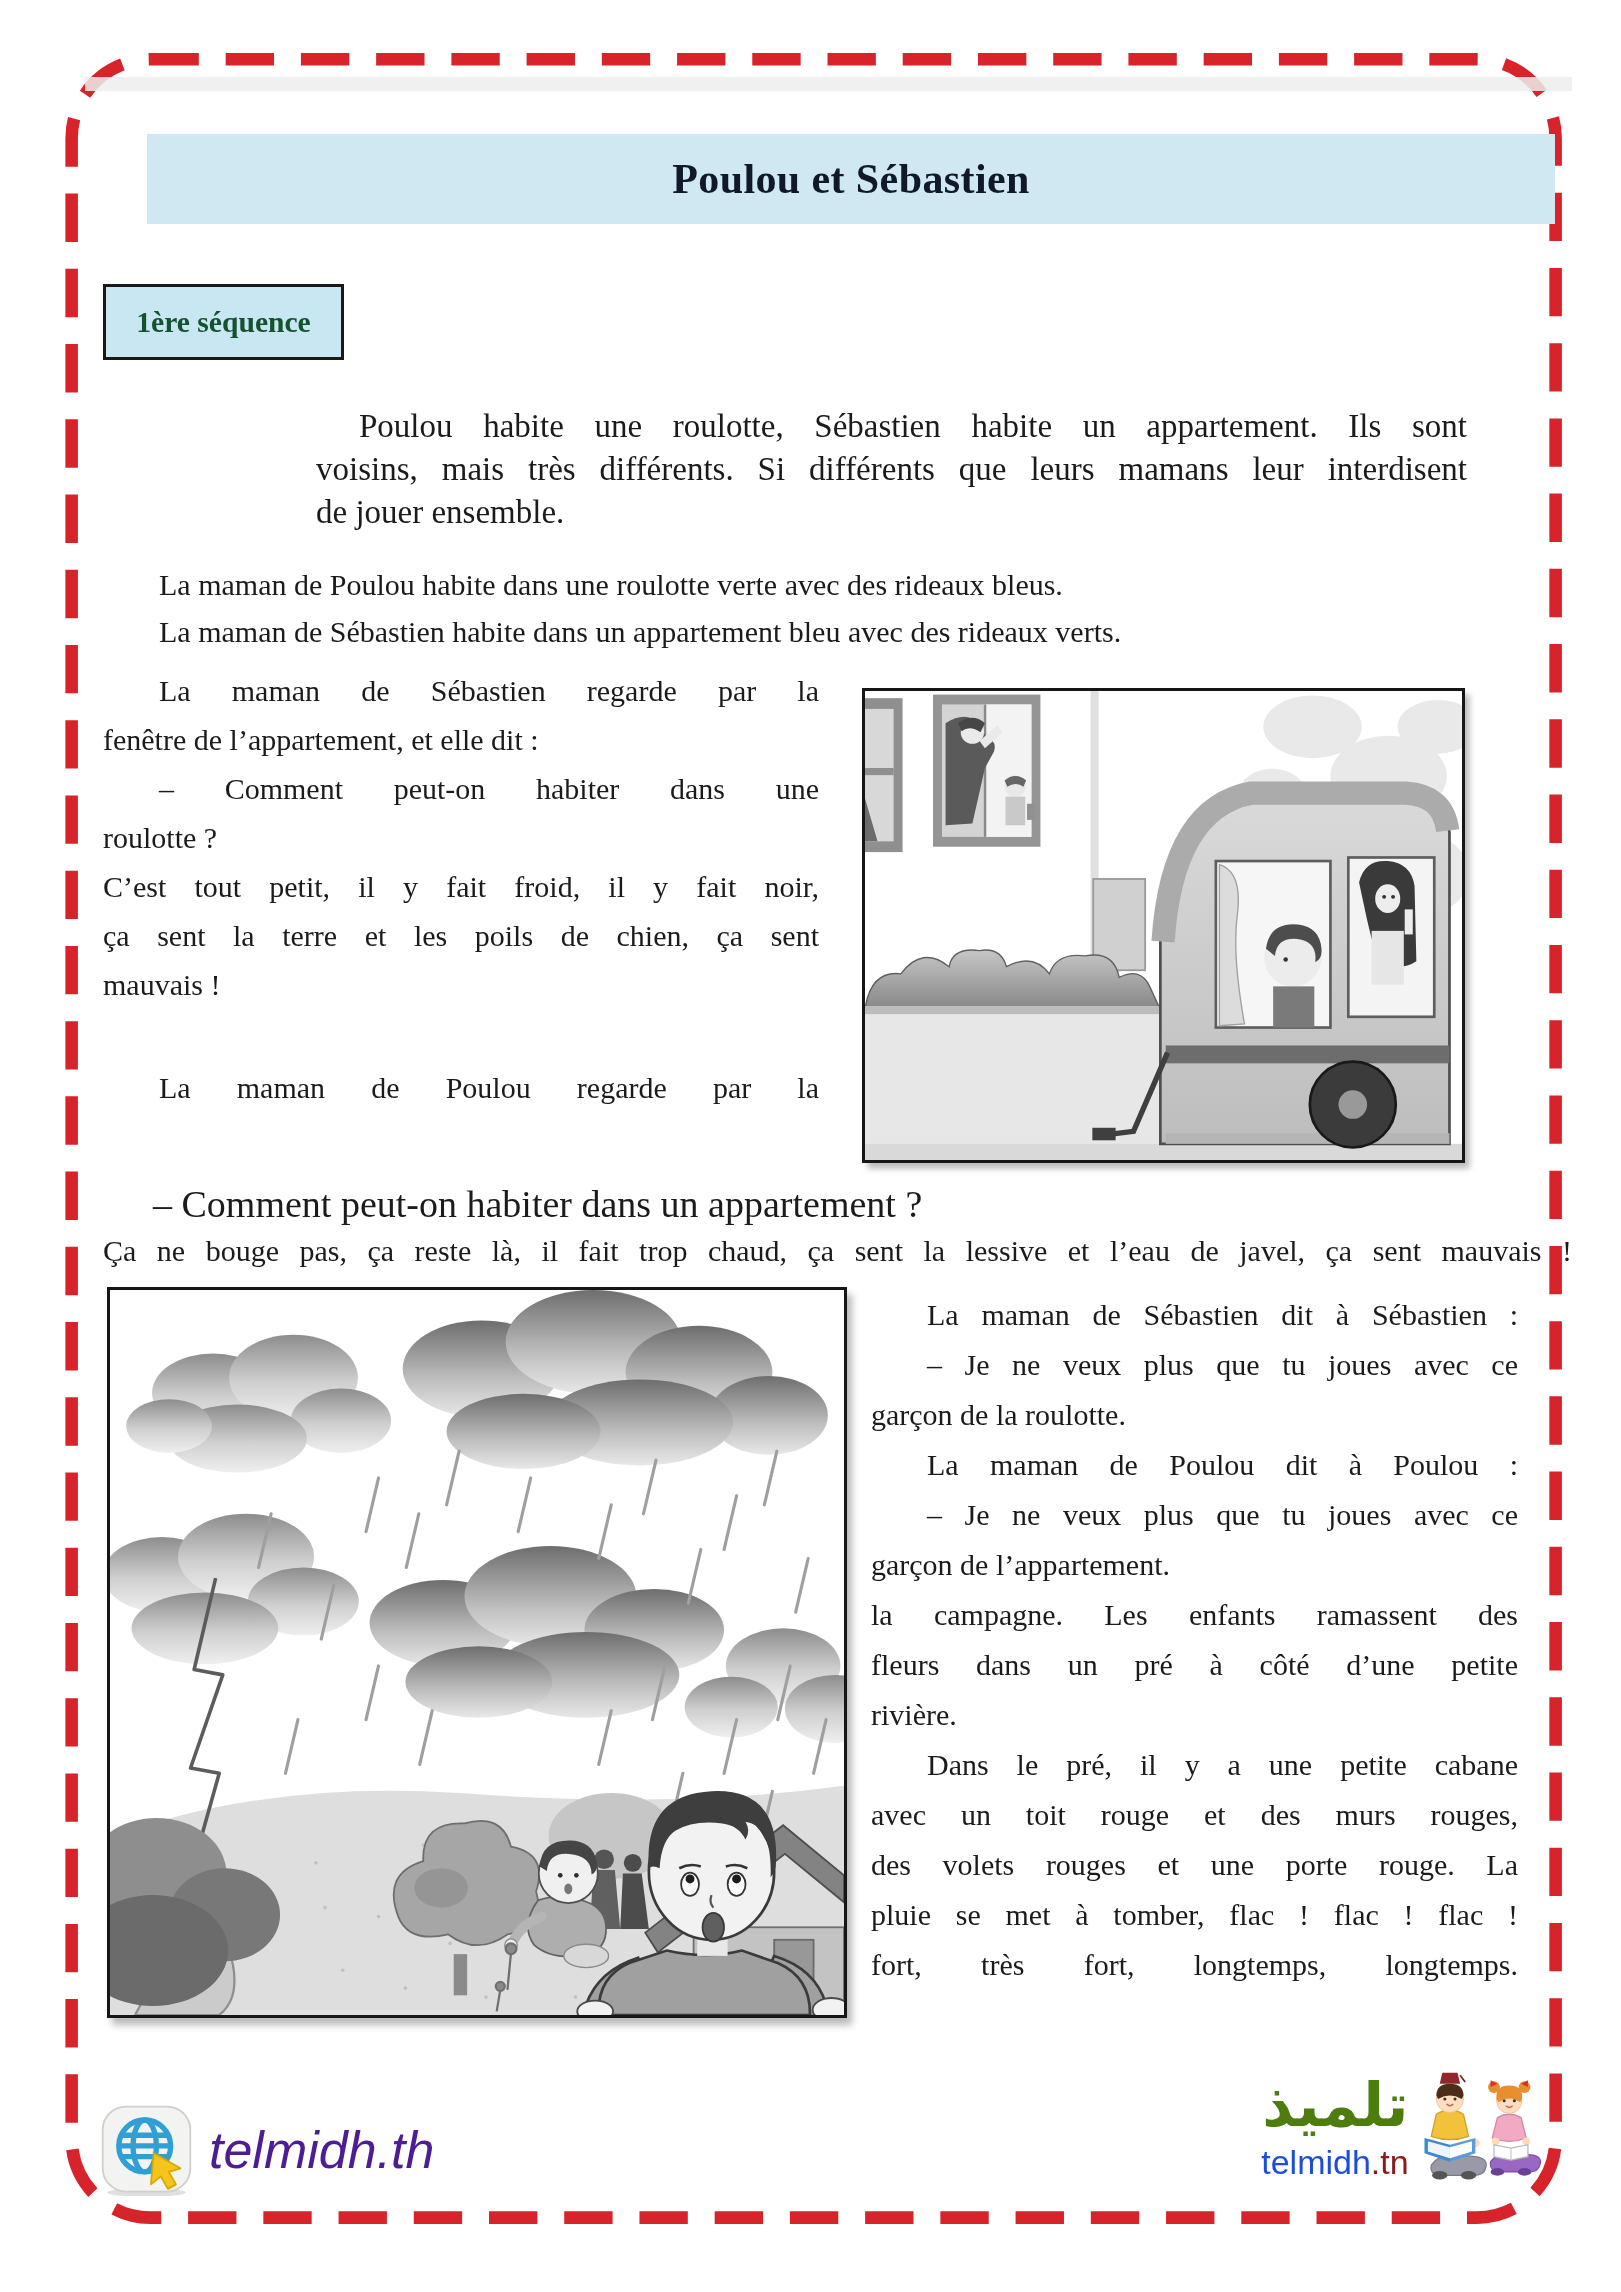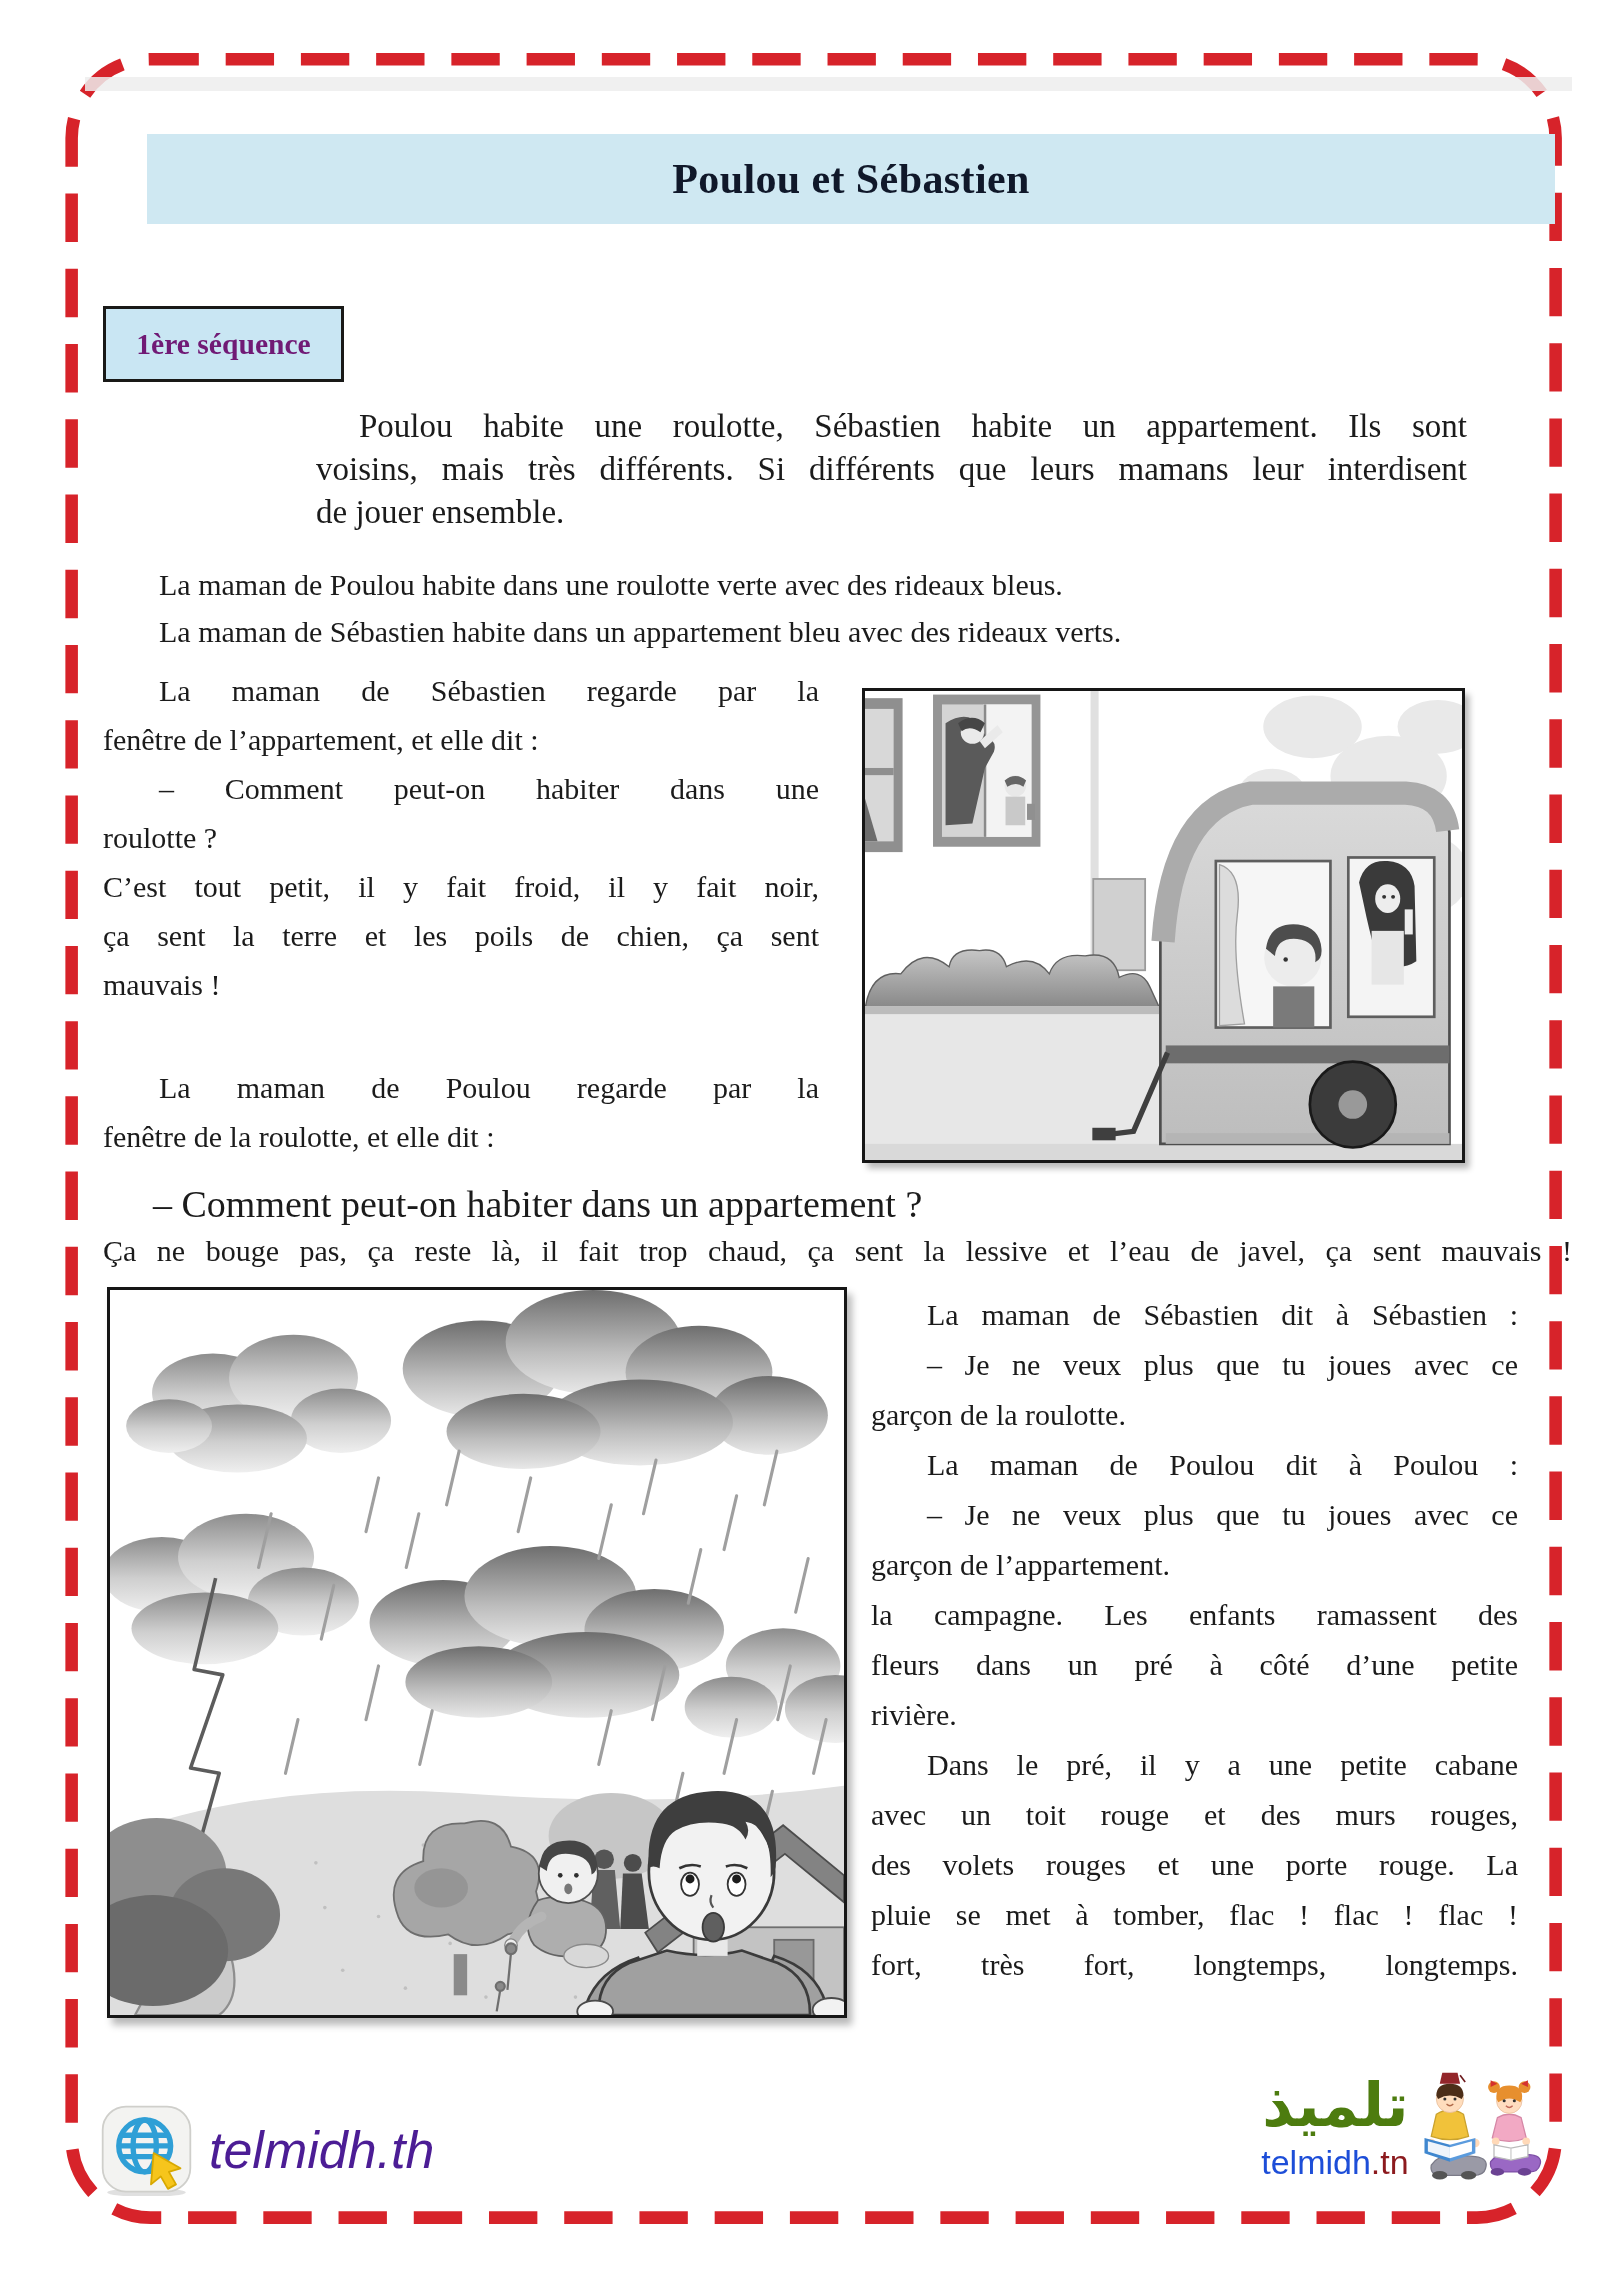--- a/index.html
+++ b/index.html
@@ -13,23 +13,23 @@
   
   .scan-strip { left:85px; top:77px; width:1487px; height:14.3px; background:#ededed; opacity:.85; }
   
   .banner {
     left:103px; top:134px; width:1408px; height:90px; background:#cfe8f2;
     display:flex; align-items:center; justify-content:center;margin-left:44px;
   }
   .banner h1 { margin:0; font-size:42px; font-weight:bold; color:#10182a; letter-spacing:0.4px; }
   
   .seq-box {
-    left:103px; top:306px; width:235px; height:70px; background:#c9e6f3;
+    left:103px; top:284px; width:235px; height:70px; background:#c9e6f3;
     border:3.6px solid #191917; display:flex; align-items:center; justify-content:center;
-    font-size:29.6px; font-weight:bold; color:#701a75;
+    font-size:29.6px; font-weight:bold; color:#14532d;
   }
   
   .intro { left:316px; top:405px; width:1151px; font-size:33px; line-height:43px; }
   
   .lead { left:103px; top:561px; width:1433px; font-size:30px; line-height:47px; }
   
   .col-left  { left:103px; top:666px;  width:716px; font-size:30px; line-height:49px; }
   .col-right { left:871px; top:1290px; width:647px; font-size:30px; line-height:50px; }
   .para { margin:0; }
   .gap-top { margin-top:54px; }
@@ -98,21 +98,20 @@
       <div class="line j ind">– Comment peut-on habiter dans une</div>
       <div class="line">roulotte ?</div>
     </div>
     <div class="para">
       <div class="line j">C’est tout petit, il y fait froid, il y fait noir,</div>
       <div class="line j">ça sent la terre et les poils de chien, ça sent</div>
       <div class="line">mauvais !</div>
     </div>
     <div class="para gap-top">
       <div class="line j ind">La maman de Poulou regarde par la</div>
-      <div class="line">fenêtre de la roulotte, et elle dit :</div>
     </div>
   </div>
 
   <div class="abs fig1">
     <svg viewBox="0 0 667 524" preserveAspectRatio="none">
       <defs>
         <linearGradient id="gBush" x1="0" y1="0" x2="0" y2="1">
           <stop offset="0" stop-color="#c6c6c6"></stop>
             <stop offset="1" stop-color="#6f6f6f"></stop>
         </linearGradient>

